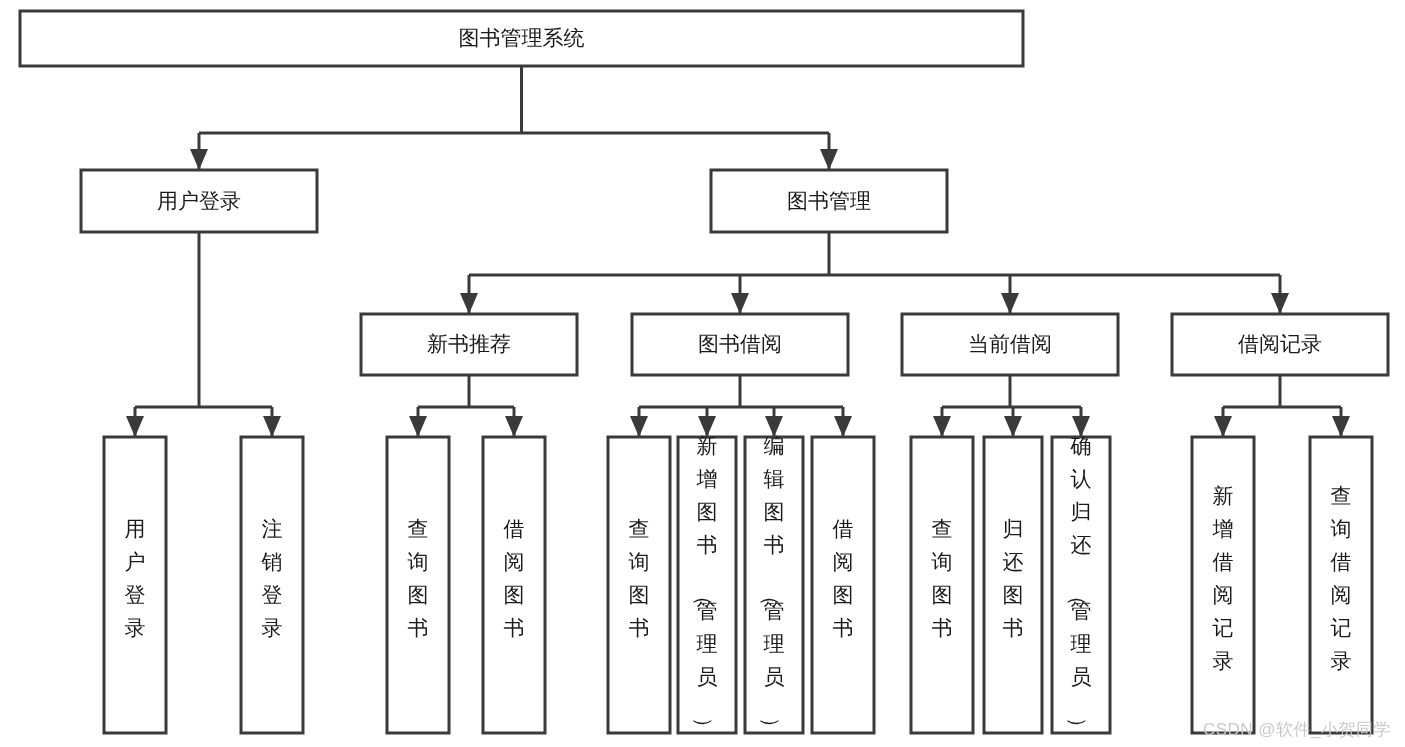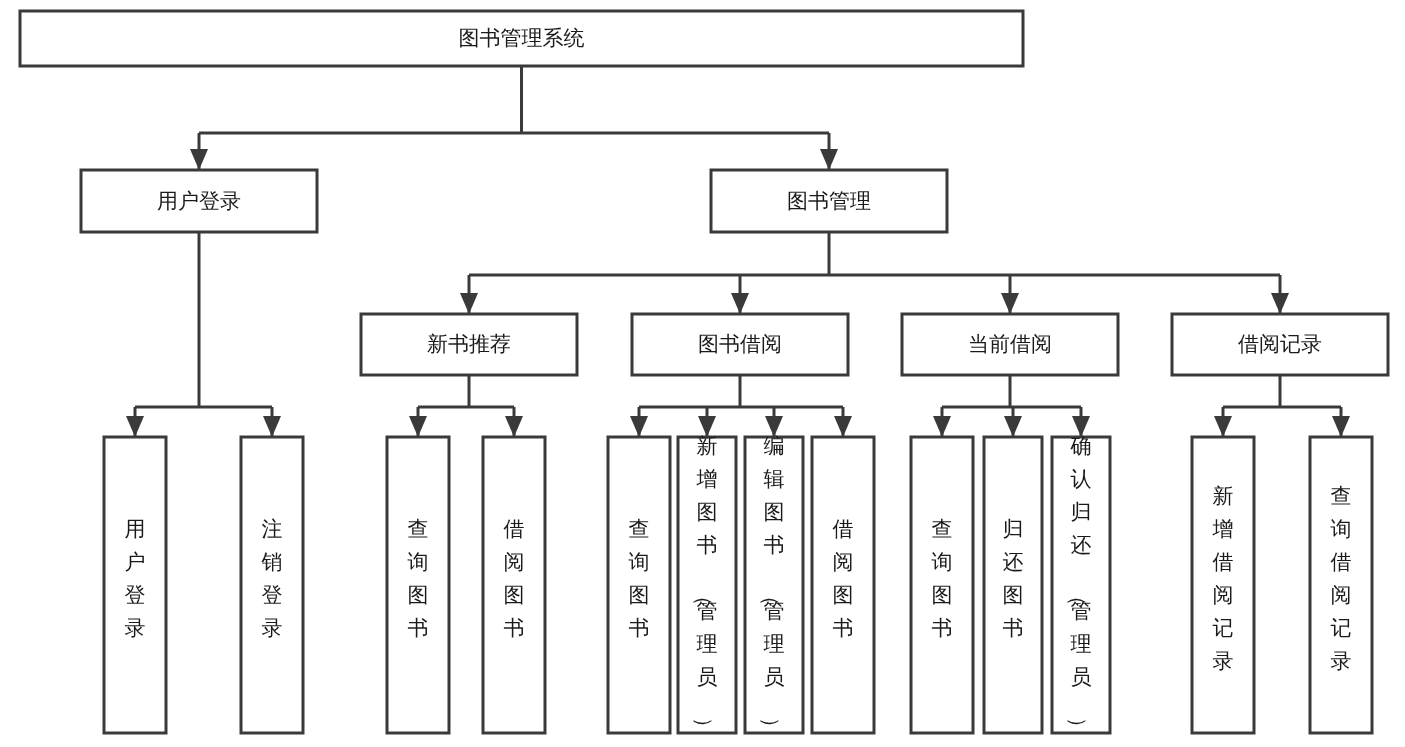--- a/index.html
+++ b/index.html
@@ -204,13 +204,14 @@
           <rect x="1192" y="437" width="62" height="296" class="node-box"></rect>
           <text x="1223" y="502.5" class="node-label-v"><tspan x="1223" dy="0">新</tspan><tspan x="1223" dy="33">增</tspan><tspan x="1223" dy="33">借</tspan><tspan x="1223" dy="33">阅</tspan><tspan x="1223" dy="33">记</tspan><tspan x="1223" dy="33">录</tspan></text>
         </g>
         <g>
           <rect x="1310" y="437" width="62" height="296" class="node-box"></rect>
           <text x="1341" y="502.5" class="node-label-v"><tspan x="1341" dy="0">查</tspan><tspan x="1341" dy="33">询</tspan><tspan x="1341" dy="33">借</tspan><tspan x="1341" dy="33">阅</tspan><tspan x="1341" dy="33">记</tspan><tspan x="1341" dy="33">录</tspan></text>
         </g>
       </g>
   </svg>
 
+  <div class="watermark">CSDN @软件_小贺同学</div>
 </div>
 
 </body></html>

